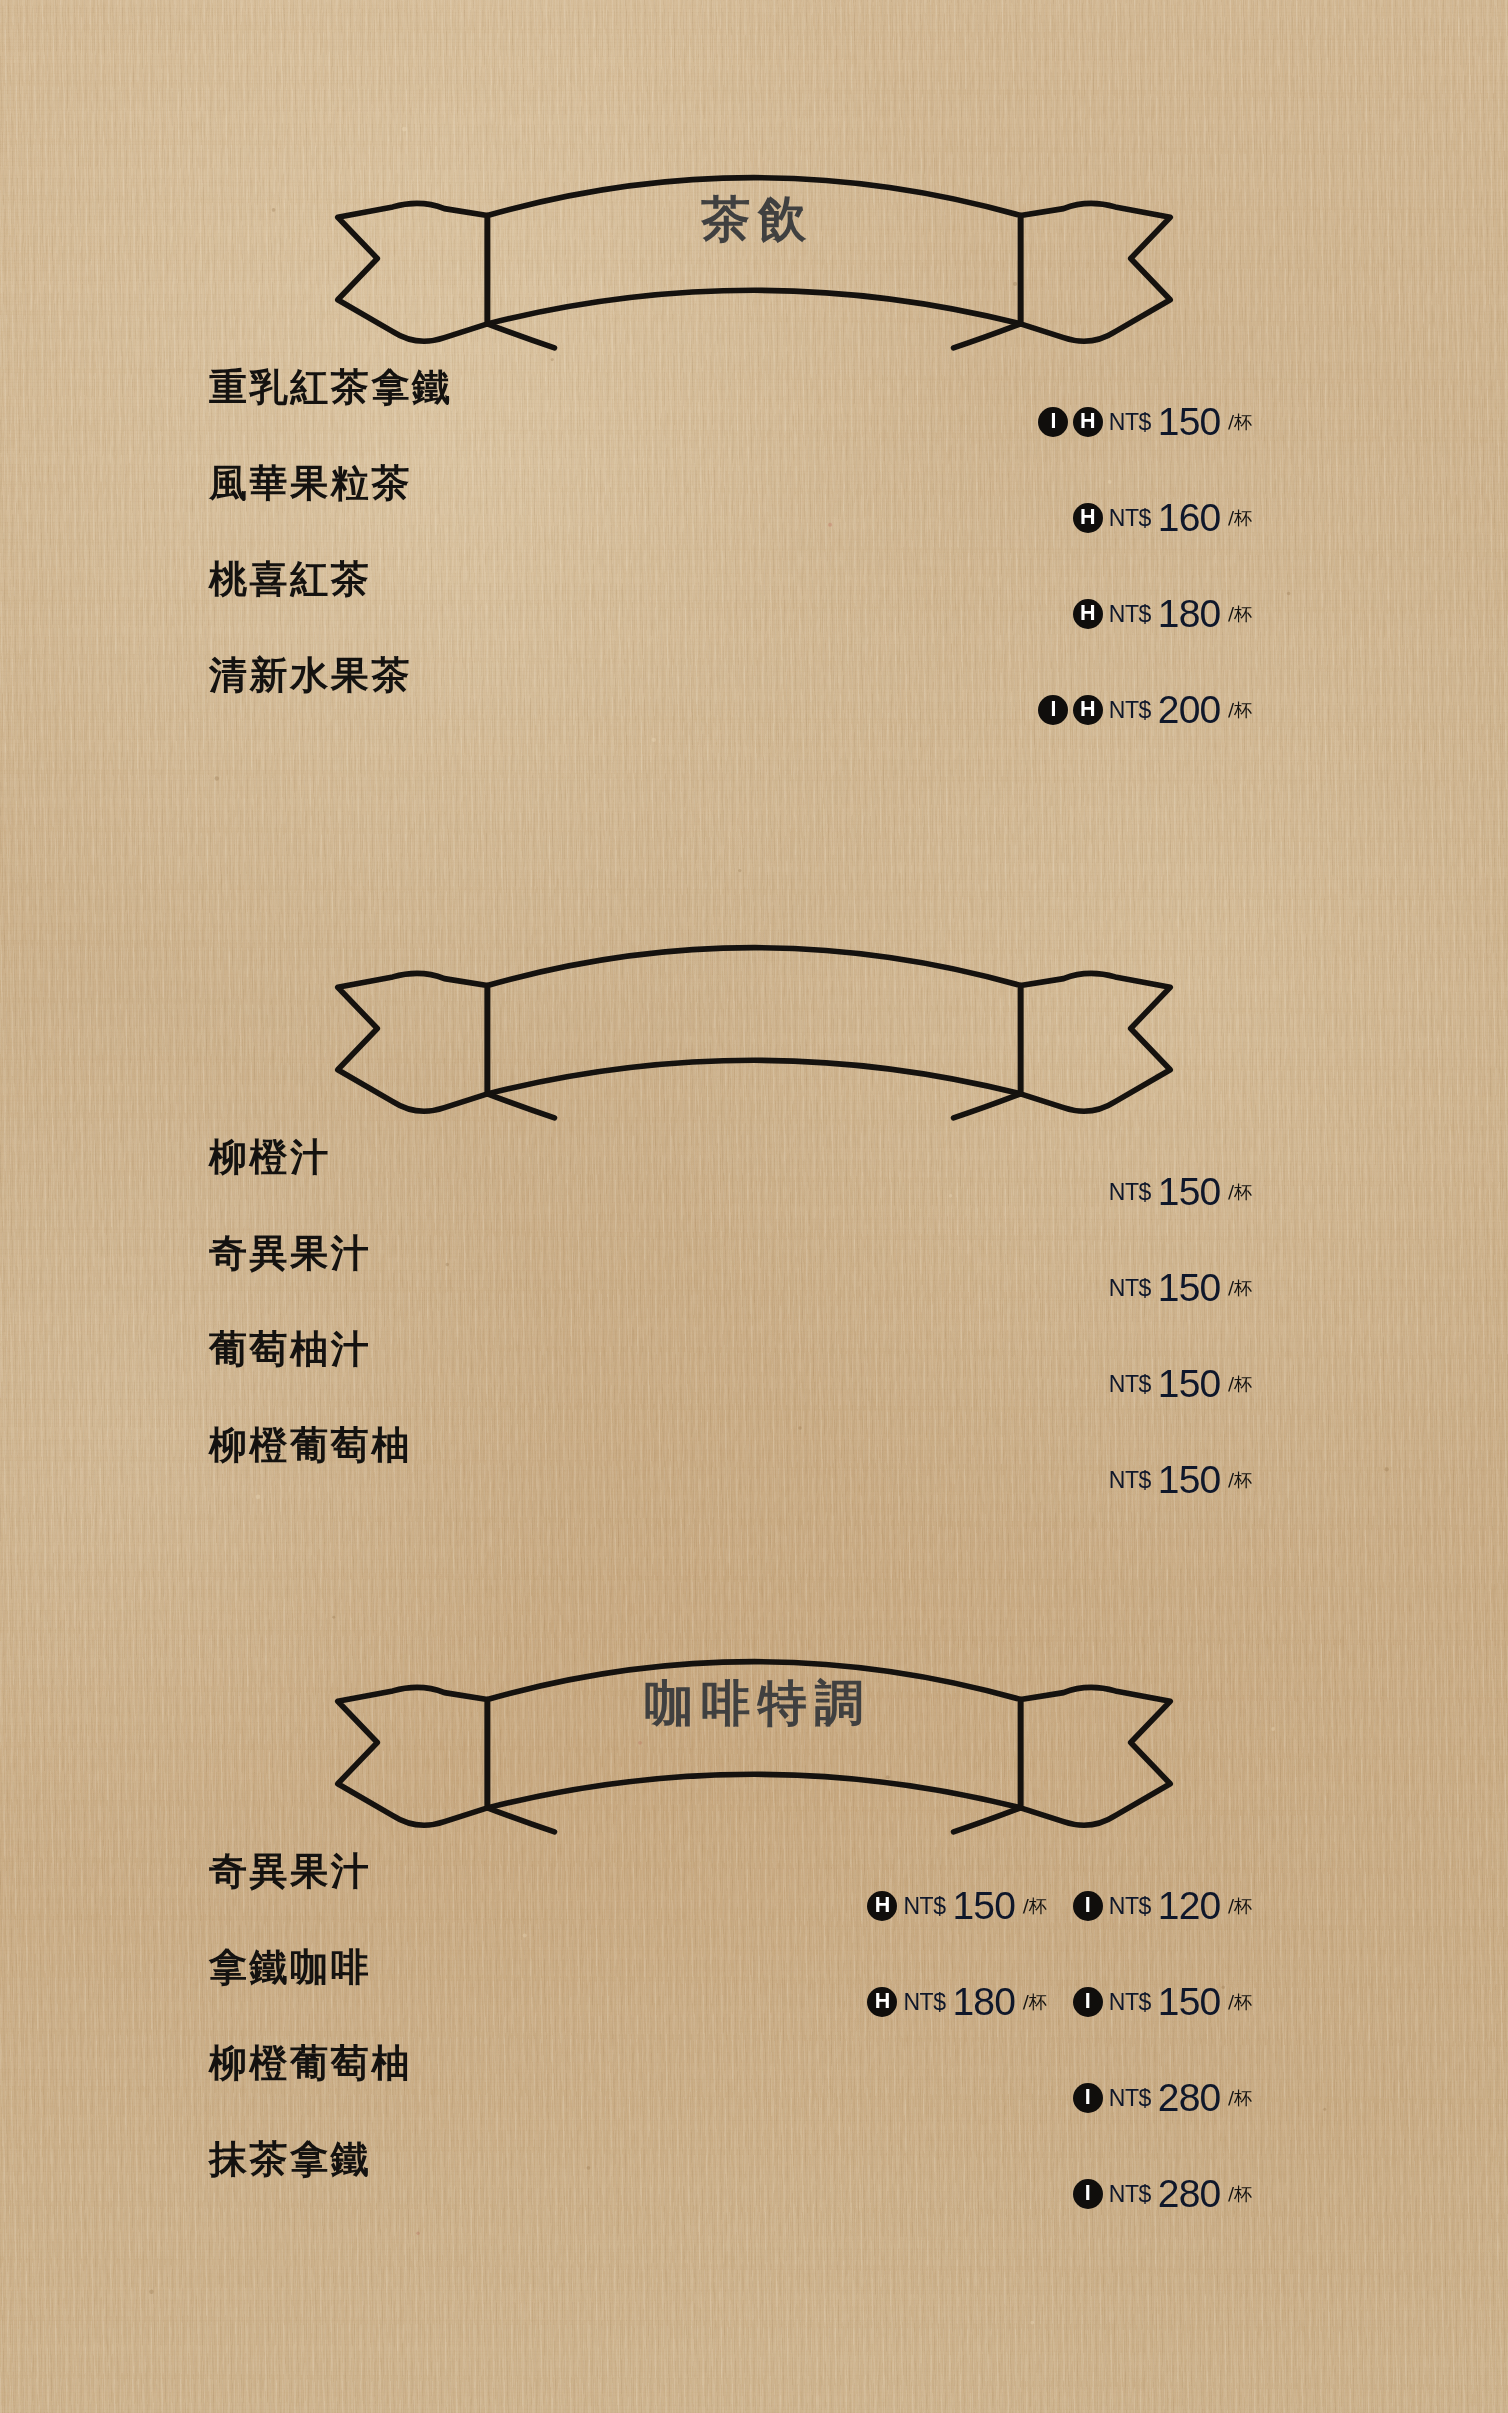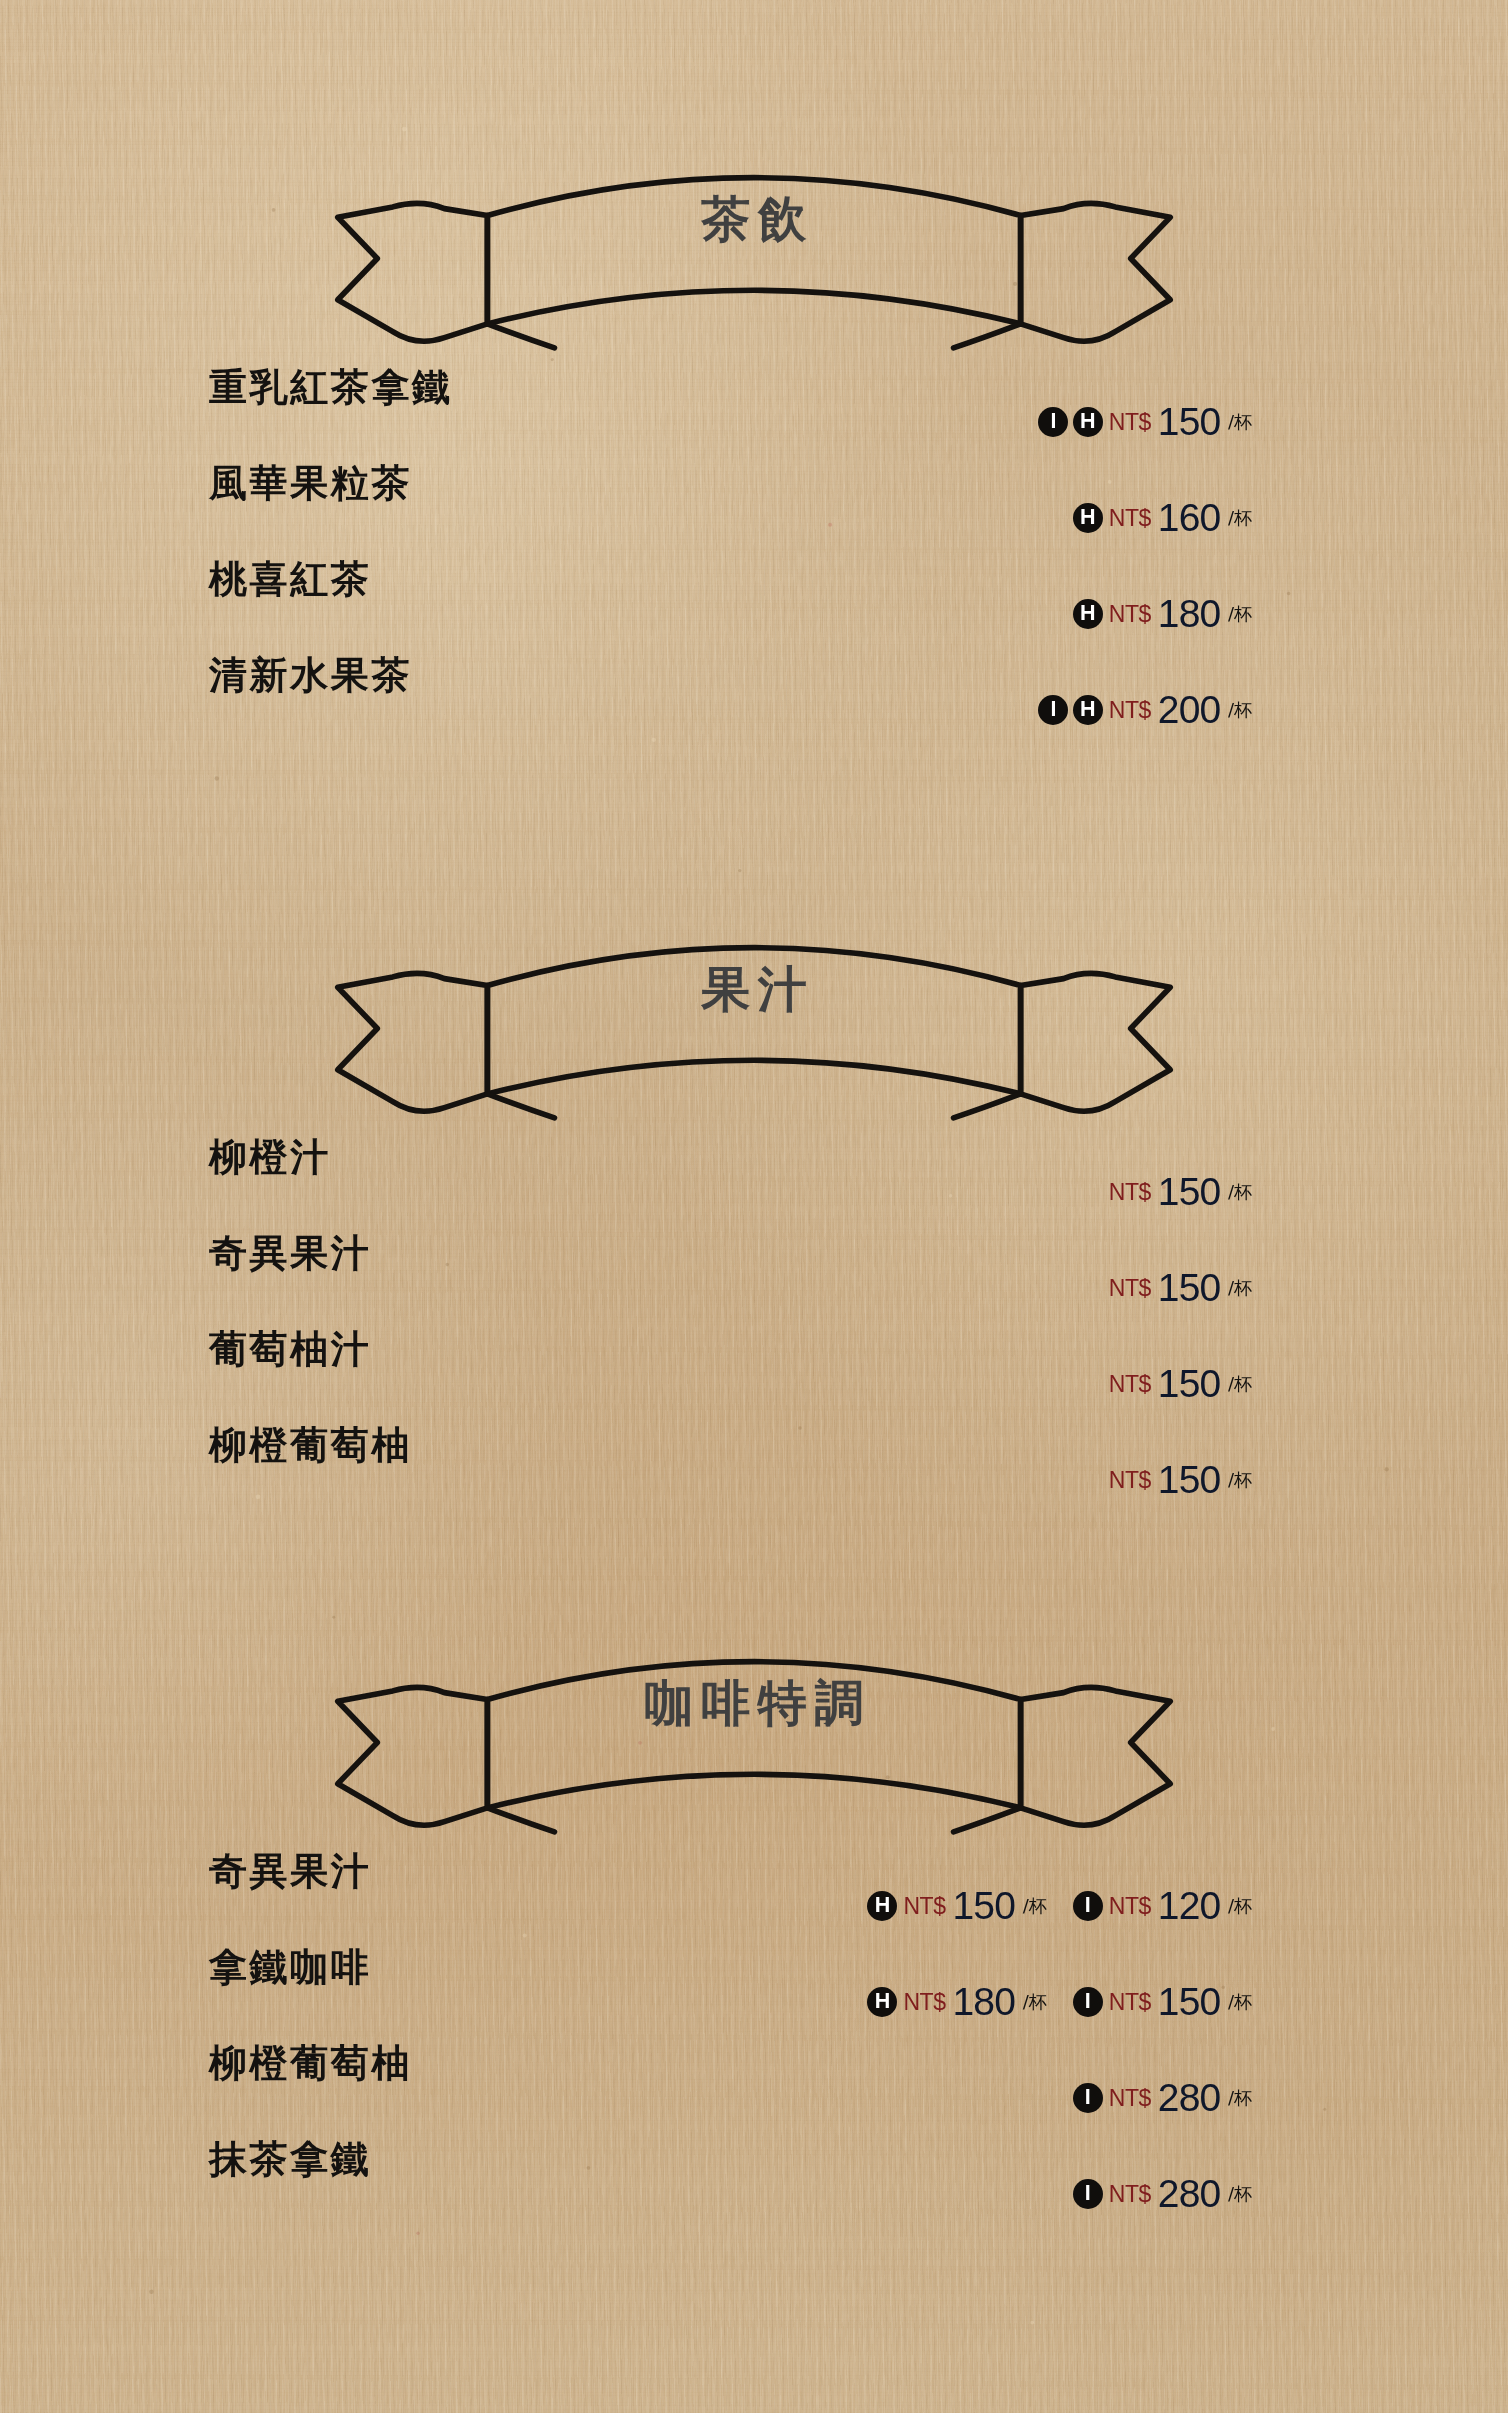--- a/index.html
+++ b/index.html
@@ -144,21 +144,21 @@
     justify-content: center;
     font-family: "Liberation Sans", sans-serif;
     font-weight: bold;
     font-size: 21.5px;
     line-height: 1;
     flex: 0 0 auto;
   }
   .price-cur {
     font-family: "Liberation Sans", sans-serif;
     font-size: 23px;
-    color: #7f1d1d;
+    color: #0f172a;
     letter-spacing: -0.4px;
   }
   .price-num {
     font-family: "Liberation Sans", sans-serif;
     font-size: 39px;
     color: #0f172a;
     letter-spacing: -0.9px;
     margin-left: 0.9px;
   }
   .price-unit {
@@ -344,21 +344,20 @@
 
     <path d="M190 70
              Q500 -18 810 70
              L810 196
              Q500 118 190 196 Z"></path>
 
     <path d="M190 196 Q232 212 268 224"></path>
     <path d="M810 196 Q768 212 732 224"></path>
   </g>
 </svg>
-        <div class="ribbon-title">果汁</div>
       </div>
       <div class="items-block">
         <div class="menu-row">
           <div class="item-name">柳橙汁</div>
           <div class="price-group">
             <div class="price-cell">
               <span class="badges"></span>
               <span class="price-cur">NT$</span>
               <span class="price-num">150</span>
               <span class="price-unit">/杯</span>

